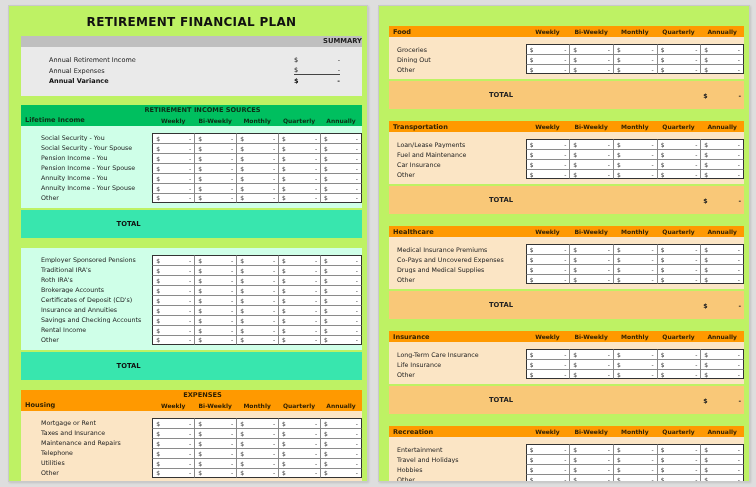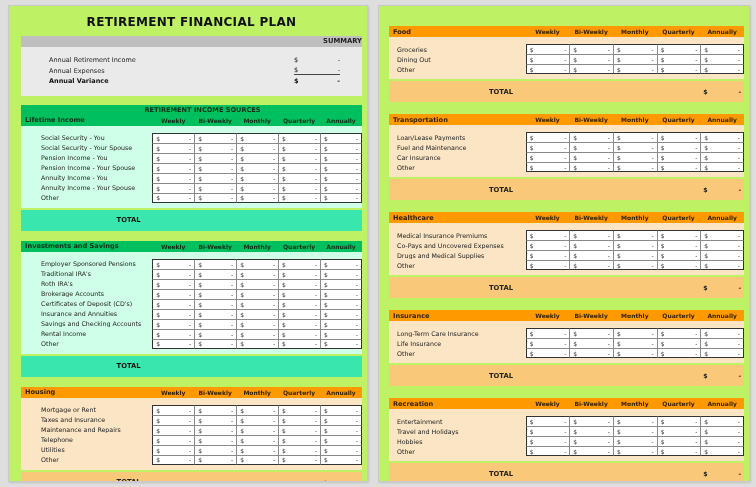--- a/index.html
+++ b/index.html
@@ -73,21 +73,21 @@
     padding:0 3px;font-size:6px;color:#333;box-sizing:border-box;
     border-left:1px solid #8a8a8a;border-top:1px solid #8a8a8a;
   }
   .cell i,.cell b,.total-value i,.total-value b{font-style:normal;font-weight:inherit}
   .row .cell:nth-child(2){border-left-color:#333}
   .row .cell:last-child{border-right:1px solid #333}
   .row:first-child .cell{border-top-color:#333}
   .row:last-child .cell{border-bottom:1px solid #333}
 
   .total{
-    height:21px;display:grid;align-items:center;margin-top:2px;
+    height:28px;display:grid;align-items:center;margin-top:2px;
     grid-template-columns:38.5% repeat(5,1fr);
   }
   .total-label{grid-column:1/4;text-align:center;font-size:6.8px;font-weight:bold}
   .total-value{
     grid-column:6;display:flex;justify-content:space-between;
     padding:0 3px;font-size:6.3px;font-weight:bold;
   }
 
   .footer{
     margin-top:auto;text-align:right;padding-right:2px;
@@ -292,28 +292,20 @@
               <i>$</i>
               <b>-</b>
             </span>
           </div>
         </div>
         <div class="total">
           <span class="total-label">TOTAL</span>
         </div>
       </section>
       <section class="sec green">
-        <div class="bar">
-          <span class="sec-name">Investments and Savings</span>
-          <span class="col-h">Weekly</span>
-          <span class="col-h">Bi-Weekly</span>
-          <span class="col-h">Monthly</span>
-          <span class="col-h">Quarterly</span>
-          <span class="col-h">Annually</span>
-        </div>
         <div class="panel">
           <div class="row">
             <span class="row-label">Employer Sponsored Pensions</span>
             <span class="cell">
               <i>$</i>
               <b>-</b>
             </span>
             <span class="cell">
               <i>$</i>
               <b>-</b>
@@ -514,20 +506,21 @@
               <i>$</i>
               <b>-</b>
             </span>
           </div>
         </div>
         <div class="total">
           <span class="total-label">TOTAL</span>
         </div>
       </section>
       <section class="sec orange">
+        <div class="banner">EXPENSES</div>
         <div class="bar">
           <span class="sec-name">Housing</span>
           <span class="col-h">Weekly</span>
           <span class="col-h">Bi-Weekly</span>
           <span class="col-h">Monthly</span>
           <span class="col-h">Quarterly</span>
           <span class="col-h">Annually</span>
         </div>
         <div class="panel">
           <div class="row">

